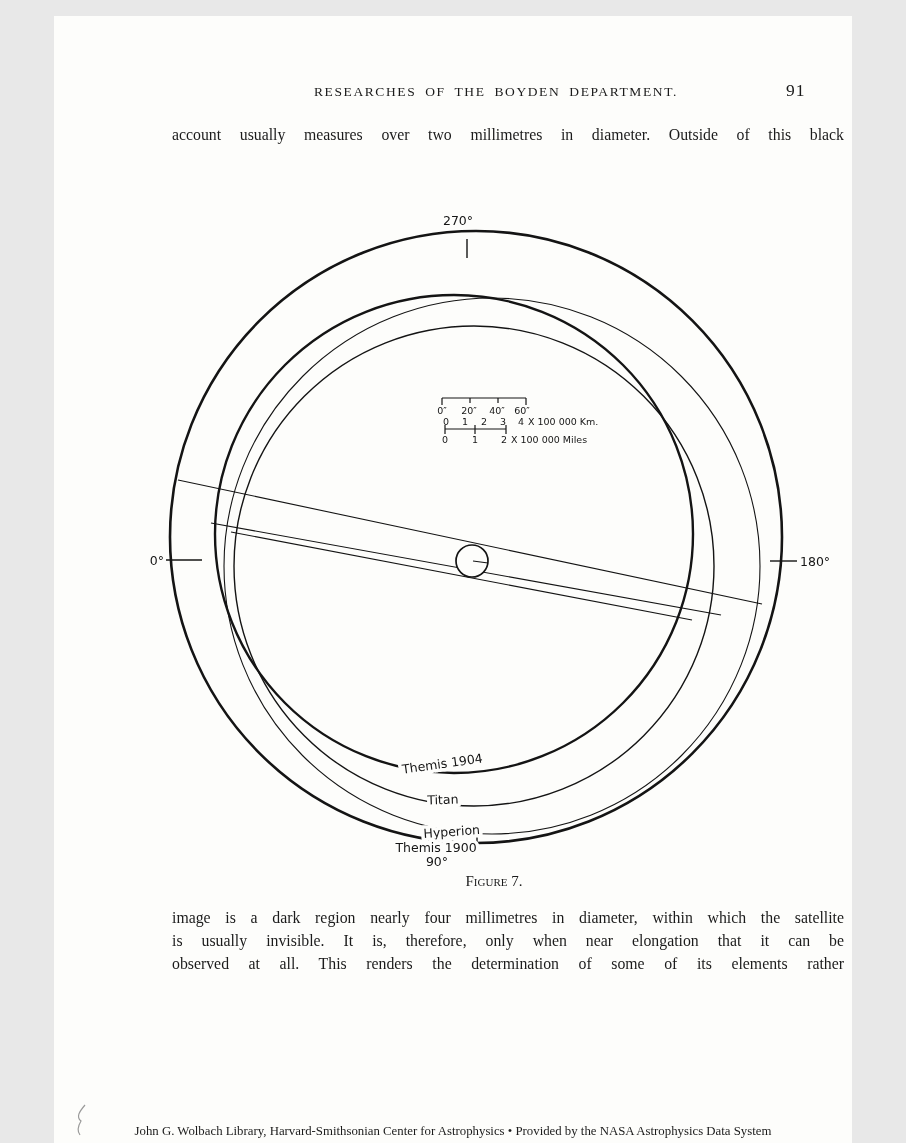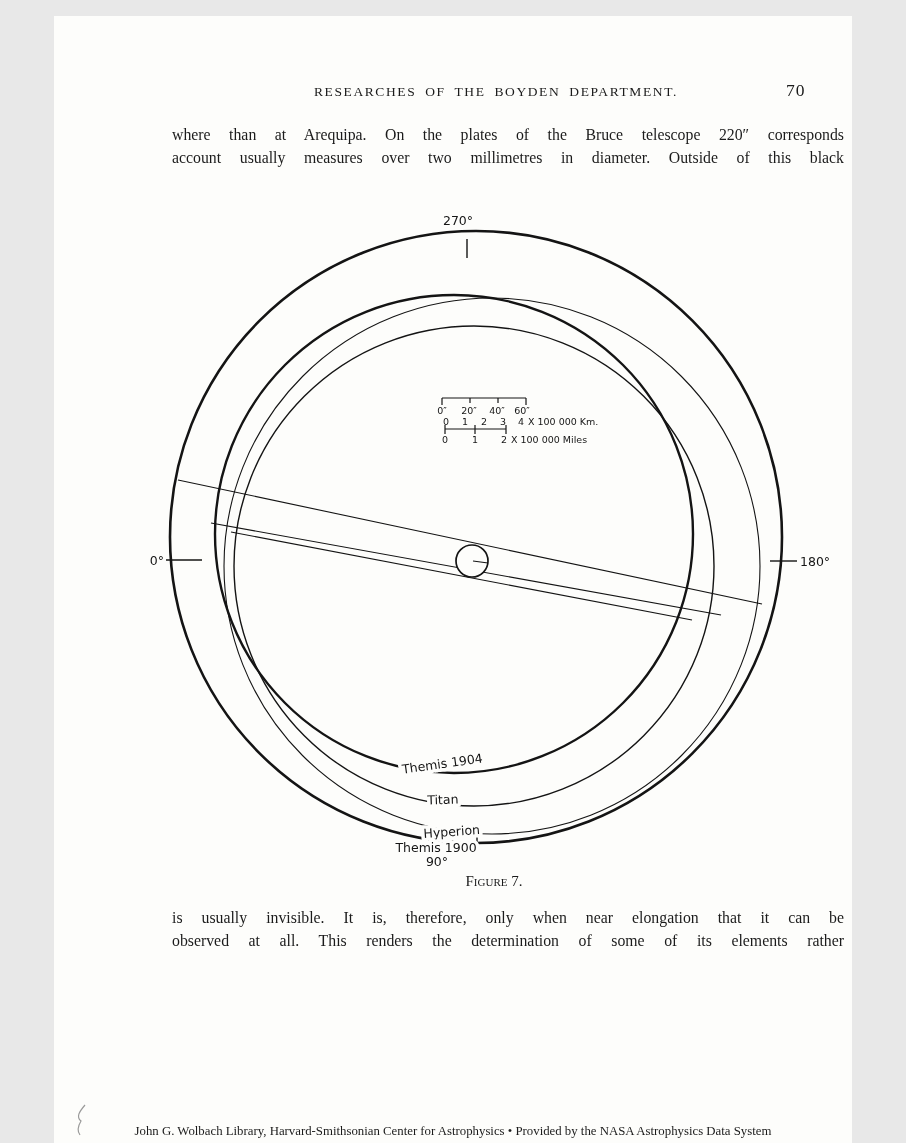--- a/index.html
+++ b/index.html
@@ -20,24 +20,23 @@
   .ang-lbl{font-family:"DejaVu Sans",sans-serif;font-size:12.5px;fill:#161616;}
   .scale-lbl{font-family:"DejaVu Sans",sans-serif;font-size:9.5px;fill:#161616;}
   .cap{font-variant:small-caps;font-family:"Liberation Serif",serif;font-size:15px;fill:#1b1b1b;}
 </style>
 </head>
 <body>
 
 <div class="page">
 
   <div class="hdr">RESEARCHES OF THE BOYDEN DEPARTMENT.</div>
-  <div class="pgnum">70</div>
+  <div class="pgnum">91</div>
 
   <div class="para p-top">
-    <div class="ln">where than at Arequipa.  On the plates of the Bruce telescope 220″ corresponds</div>
     <div class="ln">account usually measures over two millimetres in diameter.  Outside of this black</div>
   </div>
 
   <svg width="906" height="1143" viewBox="0 0 906 1143">
 
     <g fill="none" stroke="#141414">
       <circle cx="422" cy="521" r="306" stroke-width="2.6"></circle>
       <circle cx="438" cy="550" r="268" stroke-width="1.1"></circle>
       <circle cx="420" cy="550" r="240" stroke-width="1.4"></circle>
       <circle cx="400" cy="518" r="239" stroke-width="2.4"></circle>
@@ -92,19 +91,20 @@
       <text class="scale-lbl" x="450" y="427" text-anchor="middle">2</text>
       <text class="scale-lbl" x="457" y="427" text-anchor="start">X 100 000 Miles</text>
     </g>
 
     <text class="cap" x="440" y="870" text-anchor="middle">Figure 7.</text>
 
     <path d="M31,1089 C25,1096 22,1101 27,1105 C24,1110 23,1115 26,1119" fill="none" stroke="#9a9a9a" stroke-width="1.2"></path>
   </svg>
 
   <div class="para p-bottom">
+    <div class="ln">image is a dark region nearly four millimetres in diameter, within which the satellite</div>
     <div class="ln">is usually invisible.  It is, therefore, only when near elongation that it can be</div>
     <div class="ln">observed at all.  This renders the determination of some of its elements rather</div>
   </div>
 
   <div class="footer">John G. Wolbach Library, Harvard-Smithsonian Center for Astrophysics • Provided by the NASA Astrophysics Data System</div>
 
 </div>
 
 </body></html>

